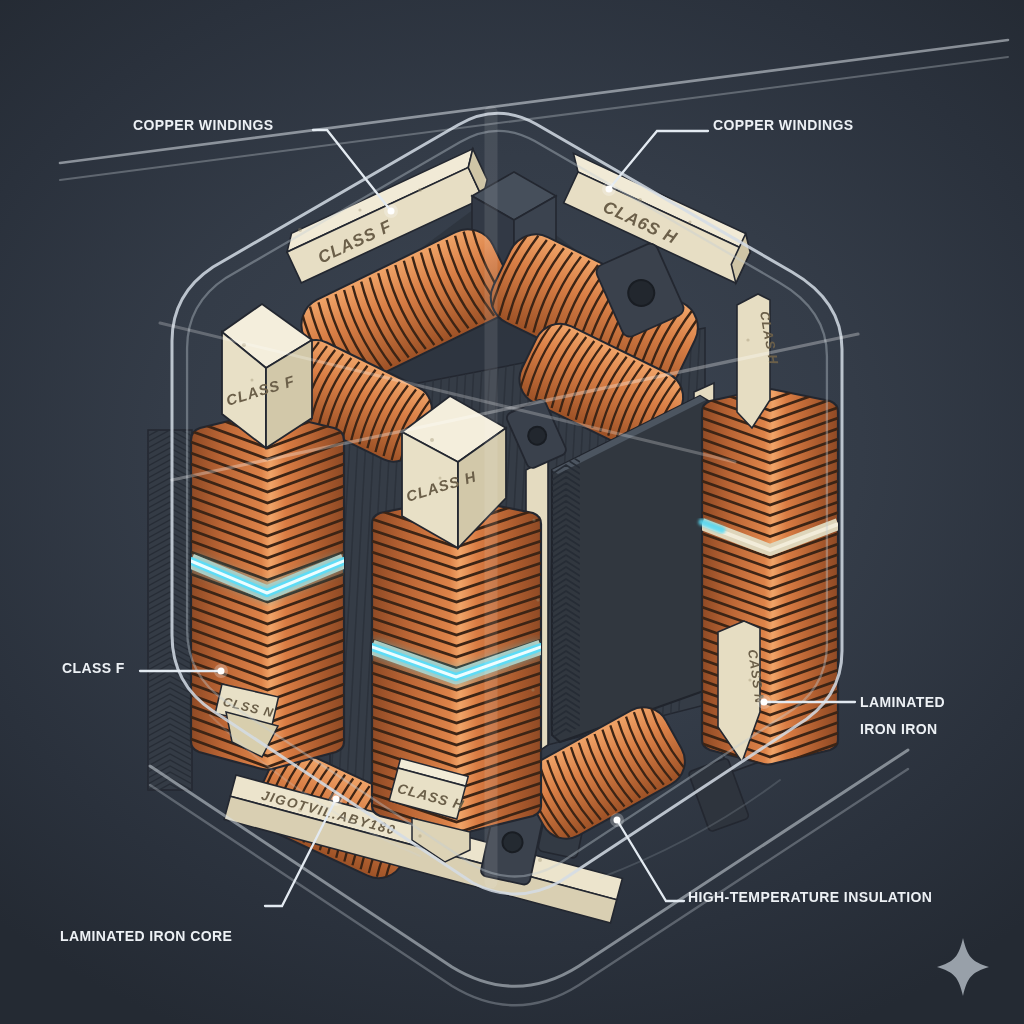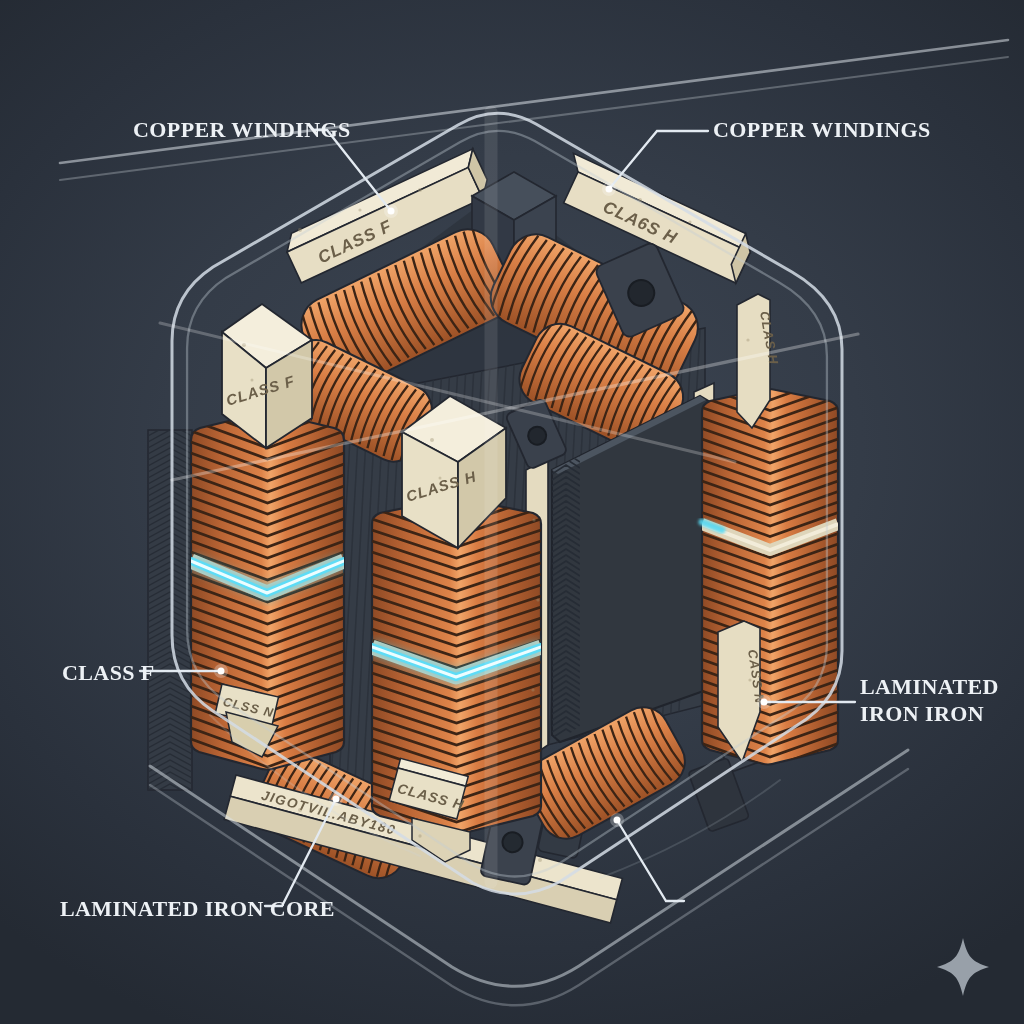--- a/index.html
+++ b/index.html
@@ -1,21 +1,21 @@
 <!DOCTYPE html>
 <html><head>
 <meta charset="utf-8">
 <style>
   html,body{margin:0;padding:0;background:#1d232b;}
   .stage{position:relative;width:1024px;height:1024px;overflow:hidden;
     background:radial-gradient(ellipse 760px 640px at 50% 44%, #3d4653 0%, #343c48 46%, #2a313c 78%, #242a33 100%);
     font-family:"Liberation Sans", sans-serif;}
   svg{position:absolute;left:0;top:0;}
-  .callout{position:absolute;color:#edf1f5;font-weight:700;font-size:22px;letter-spacing:.4px;white-space:nowrap;font-family:Liberation Serif, serif;}
-  .callout.two-line{line-height:27px;}
+  .callout{position:absolute;color:#edf1f5;font-weight:700;font-size:14px;letter-spacing:.4px;white-space:nowrap;}
+  .callout.two-line{line-height:27px;margin-top:16px;}
   .marking{font-family:"Liberation Sans",sans-serif;font-style:italic;font-weight:700;fill:#6b5f49;}
 </style>
 </head>
 <body>
 
 <div class="stage">
 
 <svg width="1024" height="1024" viewBox="0 0 1024 1024">
   <defs>
     <linearGradient id="copperV" x1="0" y1="0" x2="1" y2="0">
@@ -336,15 +336,16 @@
   <path d="M 963,938 C 967.5,957 971.5,961.5 989,967 C 971.5,972.5 967.5,977 963,996 C 958.5,977 954.5,972.5 937,967 C 954.5,961.5 958.5,957 963,938 Z" fill="#98a0a9"></path>
 </svg>
 
 <div class="callout" style="left:133px;top:117px">COPPER WINDINGS</div>
 <div class="callout" style="left:713px;top:117px">COPPER WINDINGS</div>
 <div class="callout" style="left:62px;top:660px">CLASS F</div>
 <div class="callout two-line" style="left:860px;top:673px">
   <div>LAMINATED</div>
   <div>IRON IRON</div>
 </div>
-<div class="callout" style="left:60px;top:896px">LAMINATED IRON CORE</div>
+<div class="callout" style="left:60px;top:928px">LAMINATED IRON CORE</div>
+<div class="callout" style="left:688px;top:889px">HIGH-TEMPERATURE INSULATION</div>
 
 </div>
 
 </body></html>

